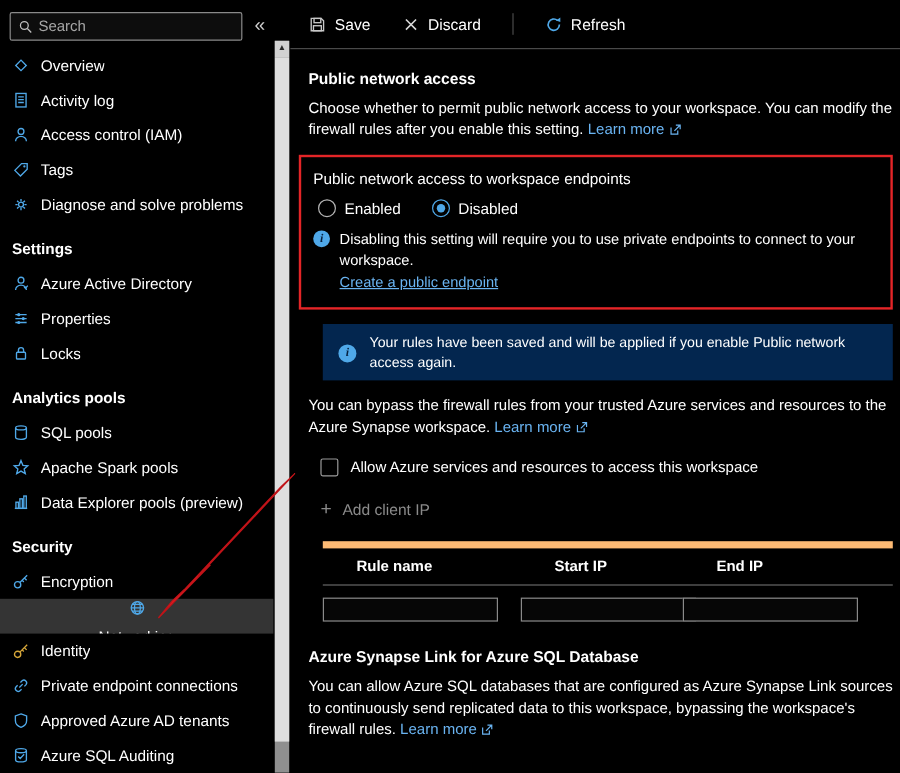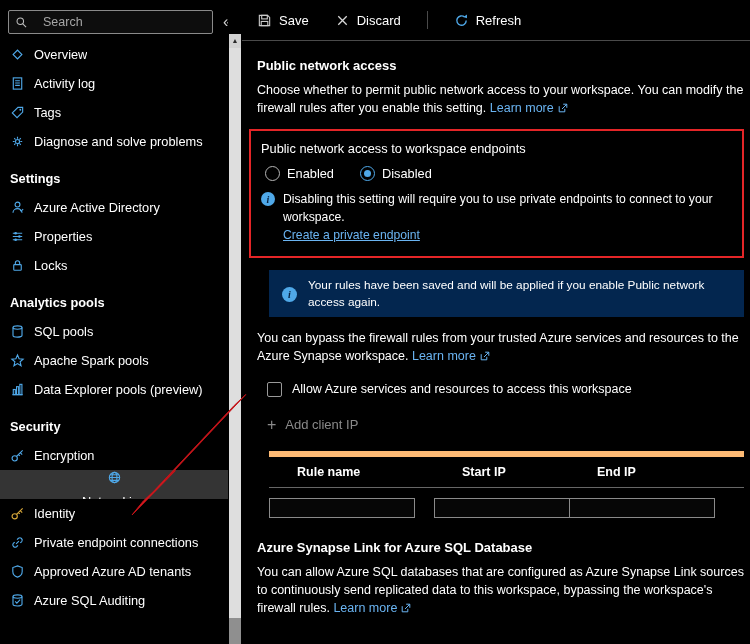--- a/index.html
+++ b/index.html
@@ -7,21 +7,21 @@
   body {
     width:750px; height:644px; overflow:hidden; position:relative;
     background:#000; color:#fff;
     font-family:"Liberation Sans", sans-serif; font-size:13px;
   }
   .app { display:flex; width:750px; height:644px; }
 
   
   .sidebar { width:228px; flex:none; background:#000; padding-top:8px; }
   .search-row { display:flex; align-items:center; gap:5px; padding:2px 2px 6px 8px; }
-  .search-box { flex:1; display:flex; align-items:center; gap:13px; border:1px solid #8a8a8a;
+  .search-box { flex:1; display:flex; align-items:center; gap:2px; border:1px solid #8a8a8a;
                 background:#0d0d0d; height:24px; padding:0 6px; border-radius:2px; }
   .search-box svg { width:13px; height:13px; flex:none; }
   .search-box input { flex:1; min-width:0; background:transparent; border:none; outline:none;
                       color:#fff; font:12.5px "Liberation Sans", sans-serif; }
   .search-box input::placeholder { color:#a6a6a6; }
   .collapse { background:none; border:none; color:#d0d0d0; font-size:16px; line-height:1;
               cursor:pointer; padding:0 5px; font-family:inherit; }
   .side-header { font-weight:bold; font-size:12.8px; padding:15px 10px 7px; }
   .side-item { display:flex; align-items:center; gap:9px; height:29px; padding:0 10px;
                cursor:pointer; font-size:12.8px; }
@@ -188,20 +188,26 @@
           <svg viewBox="0 0 16 16" class="si-ico" data-name="diamond-icon">
             <use href="#sym-diamond"></use>
           </svg>
           <span class="si-label" data-name="sidebar-item-label">Overview</span>
         </div>
         <div class="side-item" data-name="sidebar-item-activity-log">
           <svg viewBox="0 0 16 16" class="si-ico" data-name="doc-icon">
             <use href="#sym-doc"></use>
           </svg>
           <span class="si-label" data-name="sidebar-item-label">Activity log</span>
+        </div>
+        <div class="side-item" data-name="sidebar-item-access-control-iam">
+          <svg viewBox="0 0 16 16" class="si-ico" data-name="person-icon">
+            <use href="#sym-person"></use>
+          </svg>
+          <span class="si-label" data-name="sidebar-item-label">Access control (IAM)</span>
         </div>
         <div class="side-item" data-name="sidebar-item-tags">
           <svg viewBox="0 0 16 16" class="si-ico" data-name="tag-icon">
             <use href="#sym-tag"></use>
           </svg>
           <span class="si-label" data-name="sidebar-item-label">Tags</span>
         </div>
         <div class="side-item" data-name="sidebar-item-diagnose-and-solve-problems">
           <svg viewBox="0 0 16 16" class="si-ico" data-name="gear-icon">
             <use href="#sym-gear"></use>
@@ -337,21 +343,21 @@
         </label>
         <label class="radio-opt" data-name="radio-disabled">
           <span class="radio checked" data-name="radio-disabled-circle"></span>
           <span data-name="radio-disabled-label">Disabled</span>
         </label>
       </div>
       <div class="info-row" data-name="pna-info-row">
         <span class="info-ico" data-name="info-icon">i</span>
         <div>
           <span data-name="pna-info-text">Disabling this setting will require you to use private endpoints to connect to your workspace.</span><br>
-          <a class="ulink" data-name="create-private-endpoint-link">Create a private endpoint</a>
+          <a class="ulink" data-name="create-private-endpoint-link">Create a public endpoint</a>
         </div>
       </div>
     </div>
 
 
     <div class="banner" data-name="firewall-info-banner">
       <span class="info-ico" data-name="info-icon">i</span>
       <span data-name="firewall-banner-text">Your rules have been saved and will be applied if you enable Public network access again.</span>
     </div>
 

